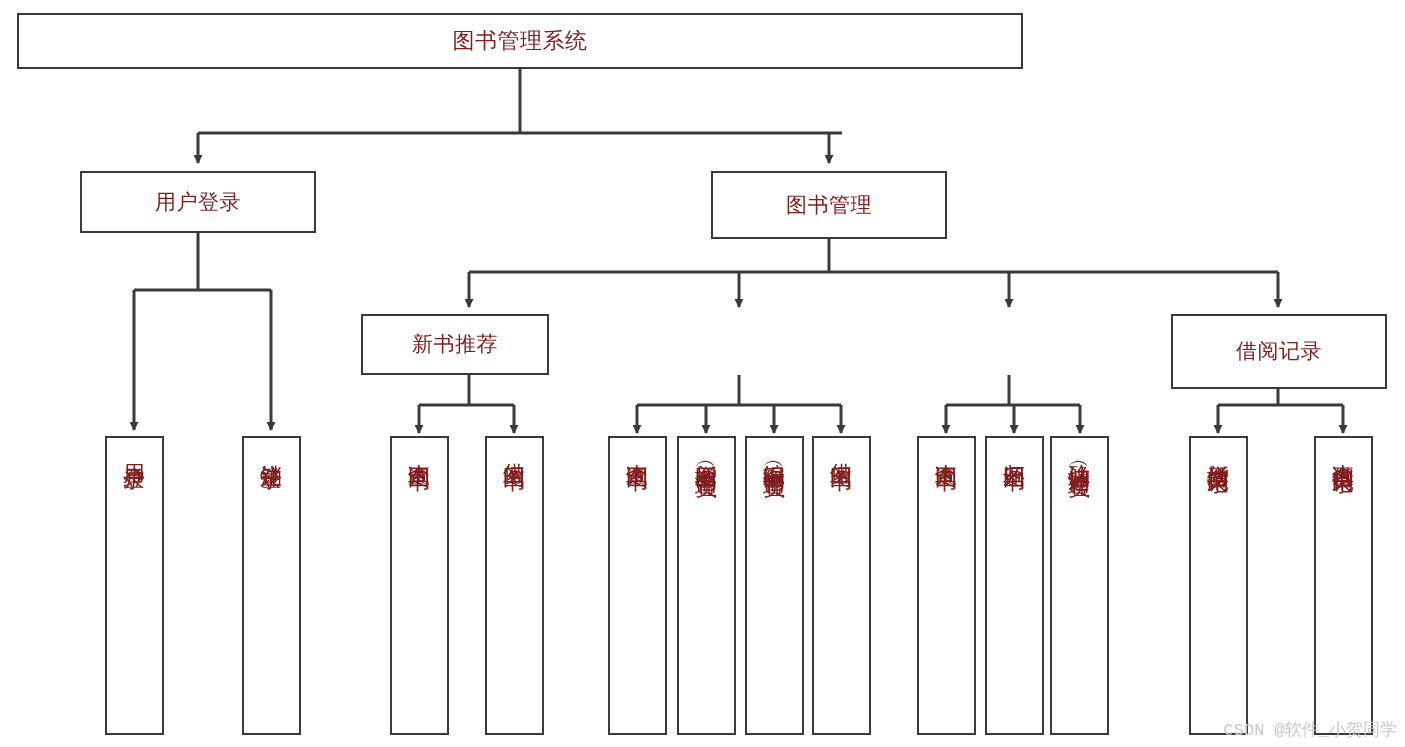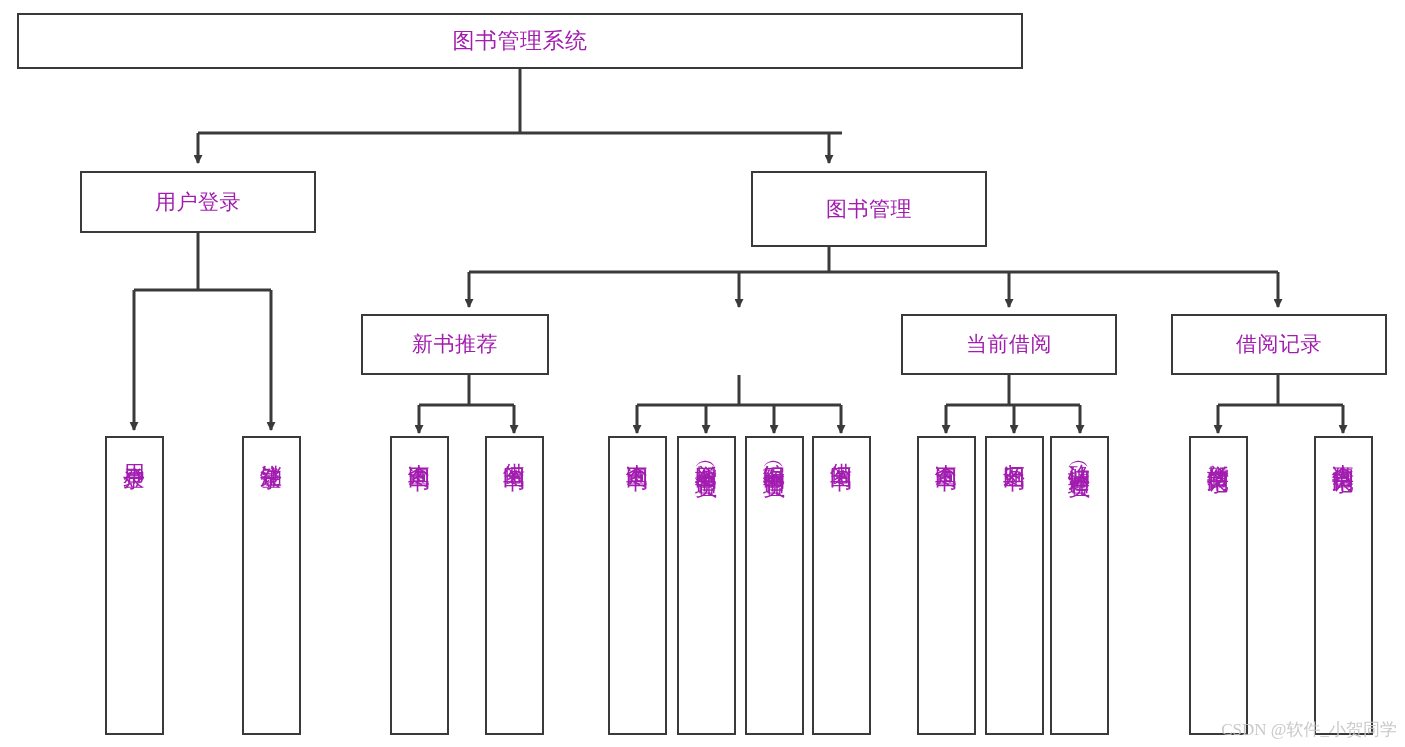--- a/index.html
+++ b/index.html
@@ -27,21 +27,21 @@
     pointer-events: none;
   }
   .node {
     position: absolute;
     box-sizing: border-box;
     background: #ffffff;
     border: 2px solid #3a3a3a;
     display: flex;
     align-items: center;
     justify-content: center;
-    color: #a21caf;
+    color: #7f1d1d;
     z-index: 2;
   }
   .node-label {
     display: block;
     text-align: center;
     line-height: 1.18;
     letter-spacing: 0.5px;
     white-space: nowrap;
   }
   .node.horizontal .node-label {
@@ -64,21 +64,21 @@
     white-space: nowrap;
   }
   .watermark {
     position: absolute;
     right: 8px;
     bottom: 6px;
     font-size: 17px;
     color: #c9c9c9;
     z-index: 5;
     white-space: nowrap;
-    font-family: Liberation Serif, serif;
+    font-family: Liberation Mono, monospace;
   }
 </style>
 </head>
 <body>
 
 <div id="diagram-canvas">
 
   <svg id="edge-layer" viewBox="0 0 1405 747" width="1405" height="747" xmlns="http://www.w3.org/2000/svg">
     <defs>
       <marker id="arrowhead" markerWidth="9" markerHeight="9" refX="8" refY="4.5" orient="auto" markerUnits="userSpaceOnUse">
@@ -129,31 +129,28 @@
     </g>
   </svg>
 
   <div class="node horizontal root" style="left:17px; top:13px; width:1006px; height:56px;">
     <span class="node-label">图书管理系统</span>
   </div>
 
   <div class="node horizontal" style="left:80px; top:171px; width:236px; height:62px;">
     <span class="node-label">用户登录</span>
   </div>
-  <div class="node horizontal" style="left:711px; top:171px; width:236px; height:76px;margin-left:40px;">
+  <div class="node horizontal" style="left:711px; top:171px; width:236px; height:68px;">
     <span class="node-label">图书管理</span>
   </div>
 
   <div class="node horizontal" style="left:361px; top:314px; width:188px; height:61px;">
     <span class="node-label">新书推荐</span>
   </div>
-  <div class="node horizontal" style="left:901px; top:314px; width:216px; height:61px;">
-    <span class="node-label">当前借阅</span>
-  </div>
-  <div class="node horizontal" style="left:1171px; top:314px; width:216px; height:61px;">
+  <div class="node horizontal" style="left:1171px; top:314px; width:216px; height:75px;">
     <span class="node-label">借阅记录</span>
   </div>
 
   <div class="node vertical" style="left:105px; top:436px; width:59px; height:299px;">
     <span class="node-label">用户登录</span>
   </div>
   <div class="node vertical" style="left:242px; top:436px; width:59px; height:299px;">
     <span class="node-label">注销登录</span>
   </div>
 

